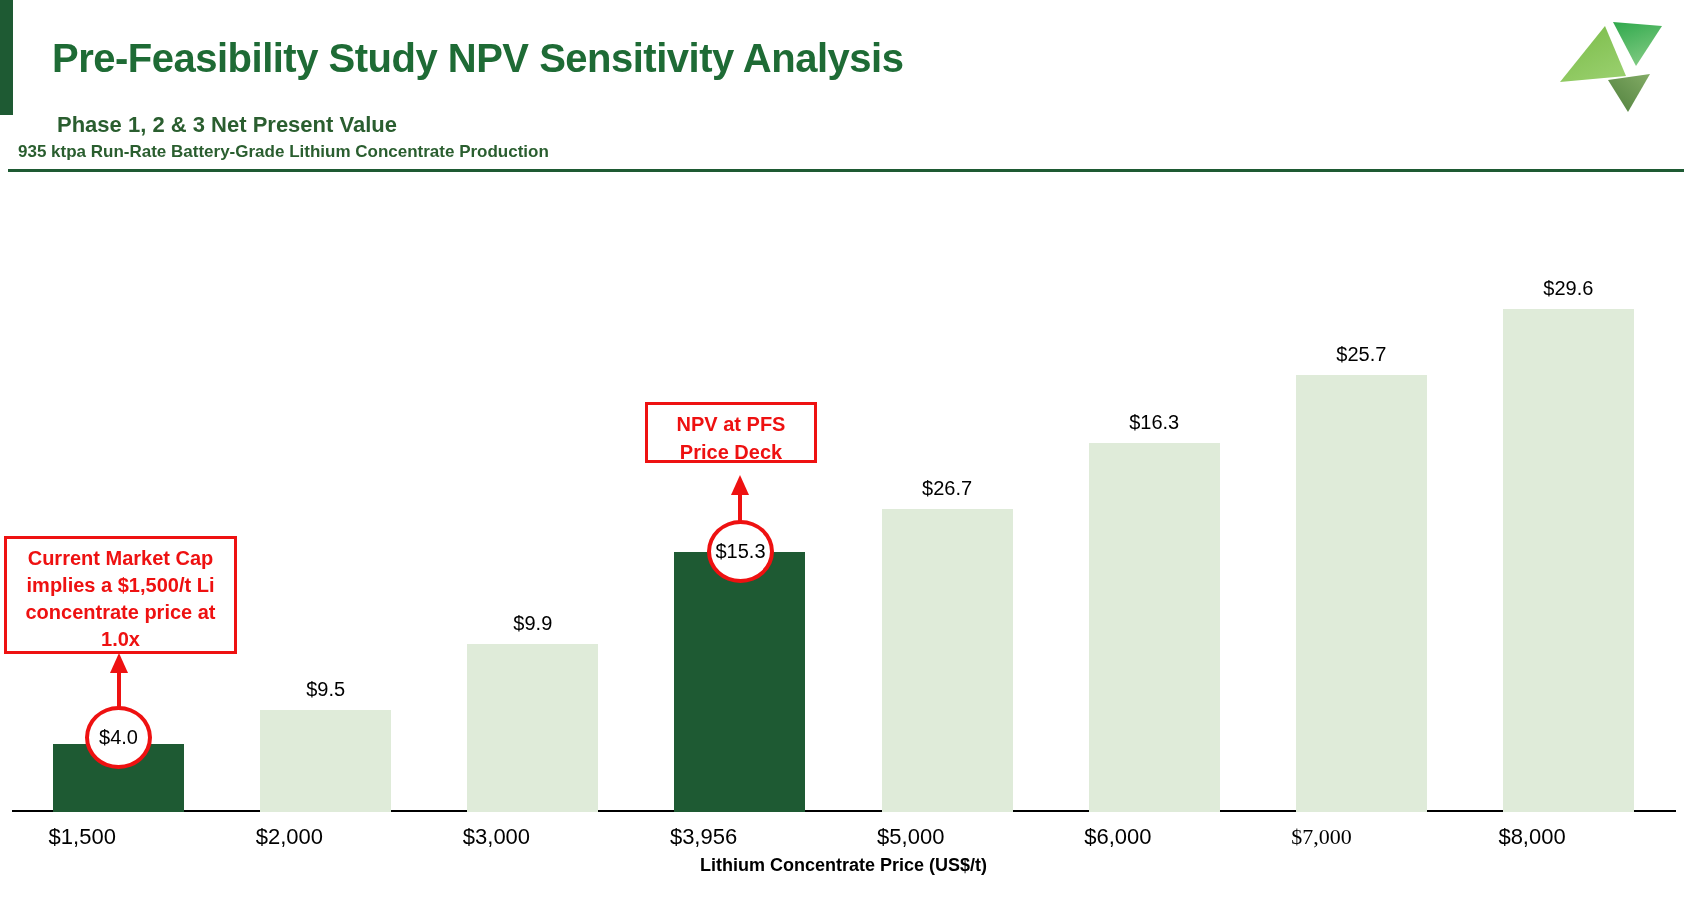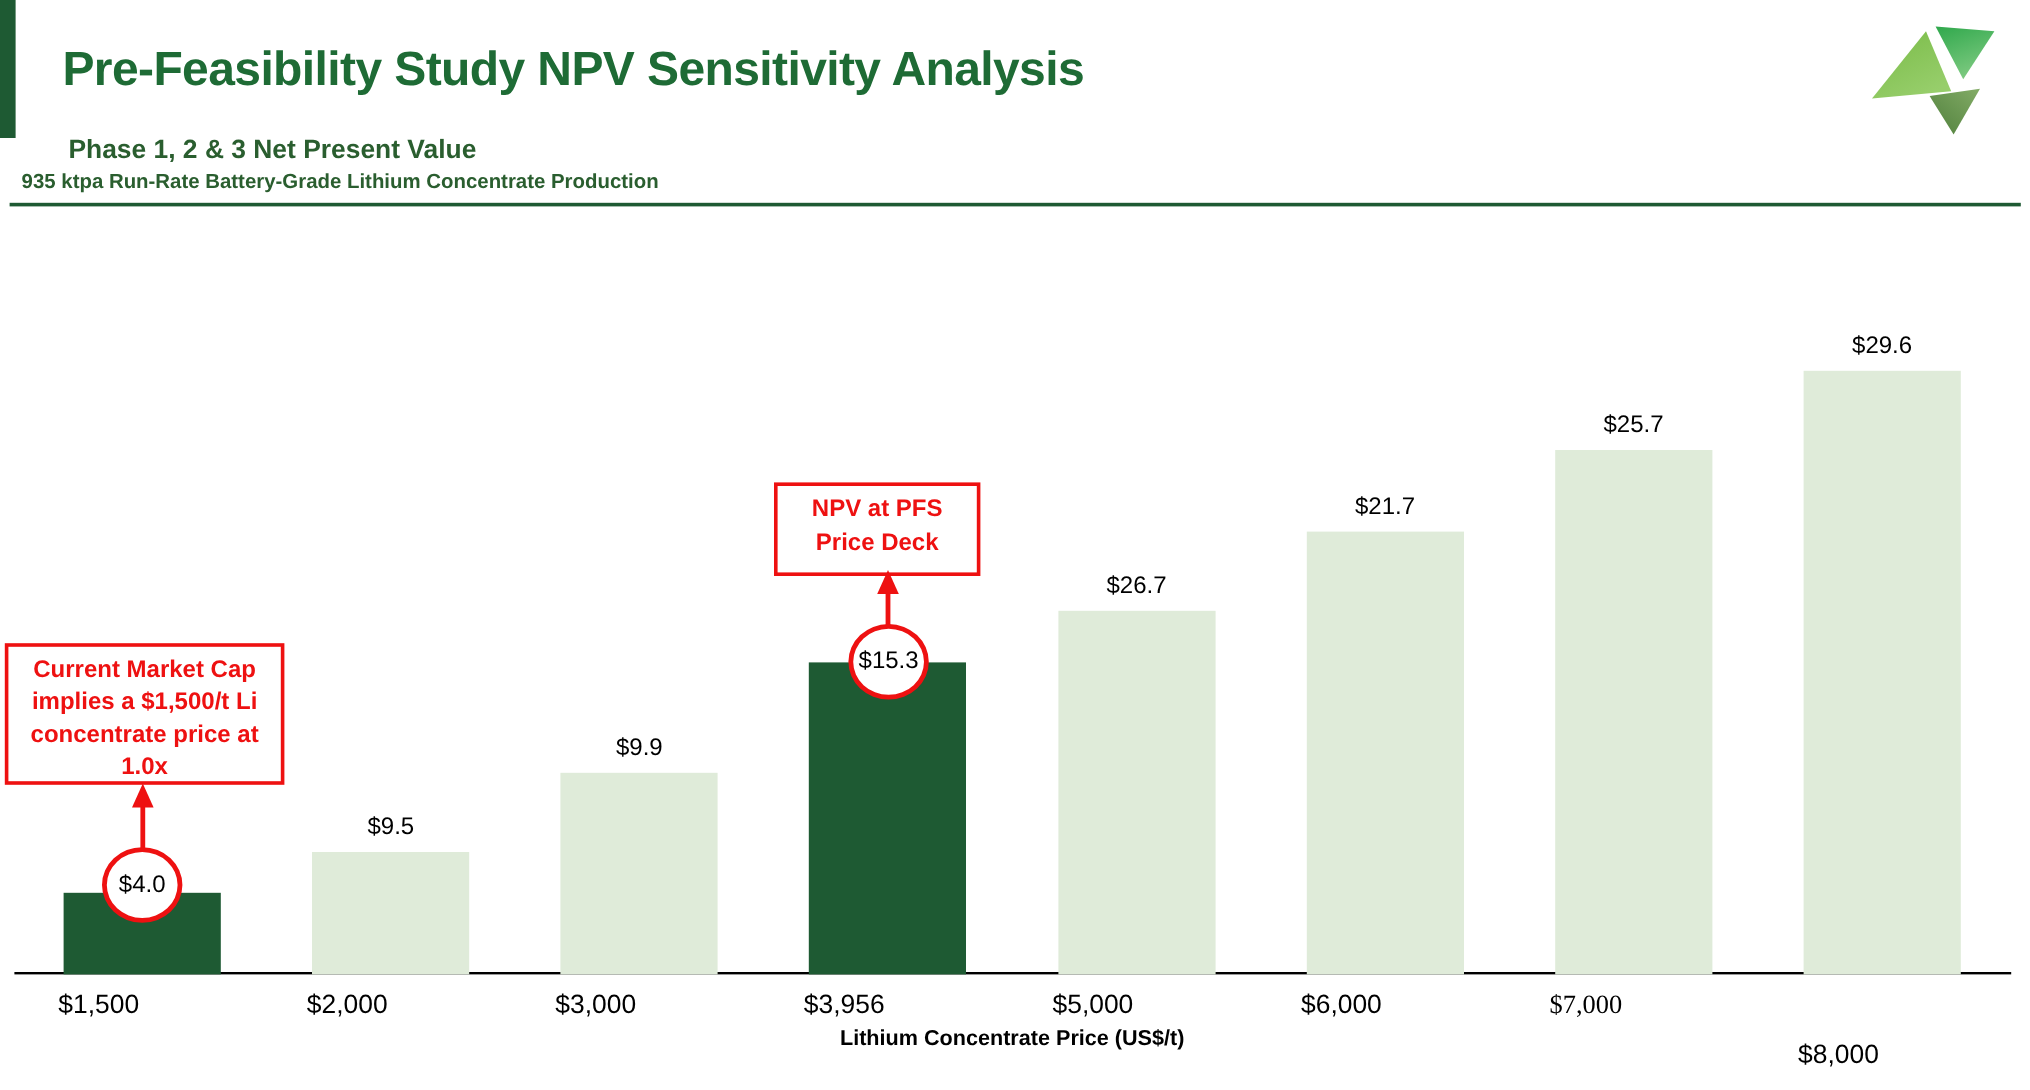--- a/index.html
+++ b/index.html
@@ -22,21 +22,21 @@
   .val-label{position:absolute;width:140px;text-align:center;font-size:20px;color:#000;}
   .cat-label{position:absolute;width:140px;text-align:left;font-size:22px;color:#000;}
   .axis-line{position:absolute;left:12px;top:810px;width:1664px;height:2px;background:#000;}
   .axis-title{position:absolute;left:15px;top:855px;width:1657px;text-align:center;
               font-size:18px;font-weight:700;color:#000;}
 
   .note{position:absolute;box-sizing:border-box;border:3px solid var(--annotation-red);
         color:var(--annotation-red);font-weight:700;font-size:20px;text-align:center;
         background:#fff;z-index:6;}
   .note1{left:4px;top:536px;width:233px;height:118px;line-height:27px;padding:6px 1px;}
-  .note2{left:645px;top:402px;width:172px;height:78px;line-height:28px;padding:5px 13px;}
+  .note2{left:645px;top:402px;width:172px;height:61px;line-height:28px;padding:5px 13px;}
 
   .callout-circle{position:absolute;box-sizing:border-box;width:67px;height:63px;
         border:4px solid var(--annotation-red);border-radius:50%;background:#fff;
         display:flex;align-items:center;justify-content:center;
         font-size:20px;color:#000;z-index:5;}
   .circle1{left:85px;top:706px;}
   .circle2{left:707px;top:520px;}
 
   .arrow{position:absolute;z-index:6;}
   .arrow1{left:106px;top:652px;}
@@ -86,28 +86,28 @@
       <div class="cat-label" style="left: 255.7px; top: 824px;">$2,000</div>
       <div class="bar" style="left: 467.3px; top: 644px; width: 131px; height: 168px; background: rgb(223, 235, 217);"></div>
       <div class="val-label" style="left: 462.8px; top: 612px;">$9.9</div>
       <div class="cat-label" style="left: 462.8px; top: 824px;">$3,000</div>
       <div class="bar" style="left: 674.4px; top: 552px; width: 131px; height: 260px; background: rgb(30, 90, 51);"></div>
       <div class="cat-label" style="left: 669.9px; top: 824px;">$3,956</div>
       <div class="bar" style="left: 881.6px; top: 509px; width: 131px; height: 303px; background: rgb(223, 235, 217);"></div>
       <div class="val-label" style="left: 877.1px; top: 477px;">$26.7</div>
       <div class="cat-label" style="left: 877.1px; top: 824px;">$5,000</div>
       <div class="bar" style="left: 1088.7px; top: 443px; width: 131px; height: 369px; background: rgb(223, 235, 217);"></div>
-      <div class="val-label" style="left: 1084.2px; top: 411px;">$21.7</div>
+      <div class="val-label" style="left: 1084.2px; top: 411px;">$16.3</div>
       <div class="cat-label" style="left: 1084.2px; top: 824px;">$6,000</div>
       <div class="bar" style="left: 1295.8px; top: 375px; width: 131px; height: 437px; background: rgb(223, 235, 217);"></div>
       <div class="val-label" style="left: 1291.3px; top: 343px;">$25.7</div>
       <div class="cat-label" style="left: 1291.3px; top: 824px; font-family: Liberation Serif, serif;">$7,000</div>
       <div class="bar" style="left: 1502.9px; top: 309px; width: 131px; height: 503px; background: rgb(223, 235, 217);"></div>
       <div class="val-label" style="left: 1498.4px; top: 277px;">$29.6</div>
-      <div class="cat-label" style="left: 1498.4px; top: 824px; margin-top: 42px;">$8,000</div>
+      <div class="cat-label" style="left: 1498.4px; top: 824px;">$8,000</div>
     </div>
 
   <div class="note note1">
     <span>Current Market Cap implies a $1,500/t Li concentrate price at 1.0x</span>
   </div>
 
   <svg class="arrow arrow1" width="26" height="56" viewBox="0 0 26 56">
     <line x1="13" y1="17" x2="13" y2="55" stroke="#EE1111" stroke-width="4"></line>
     <polygon points="13,1 4,21 22,21" fill="#EE1111"></polygon>
   </svg>

